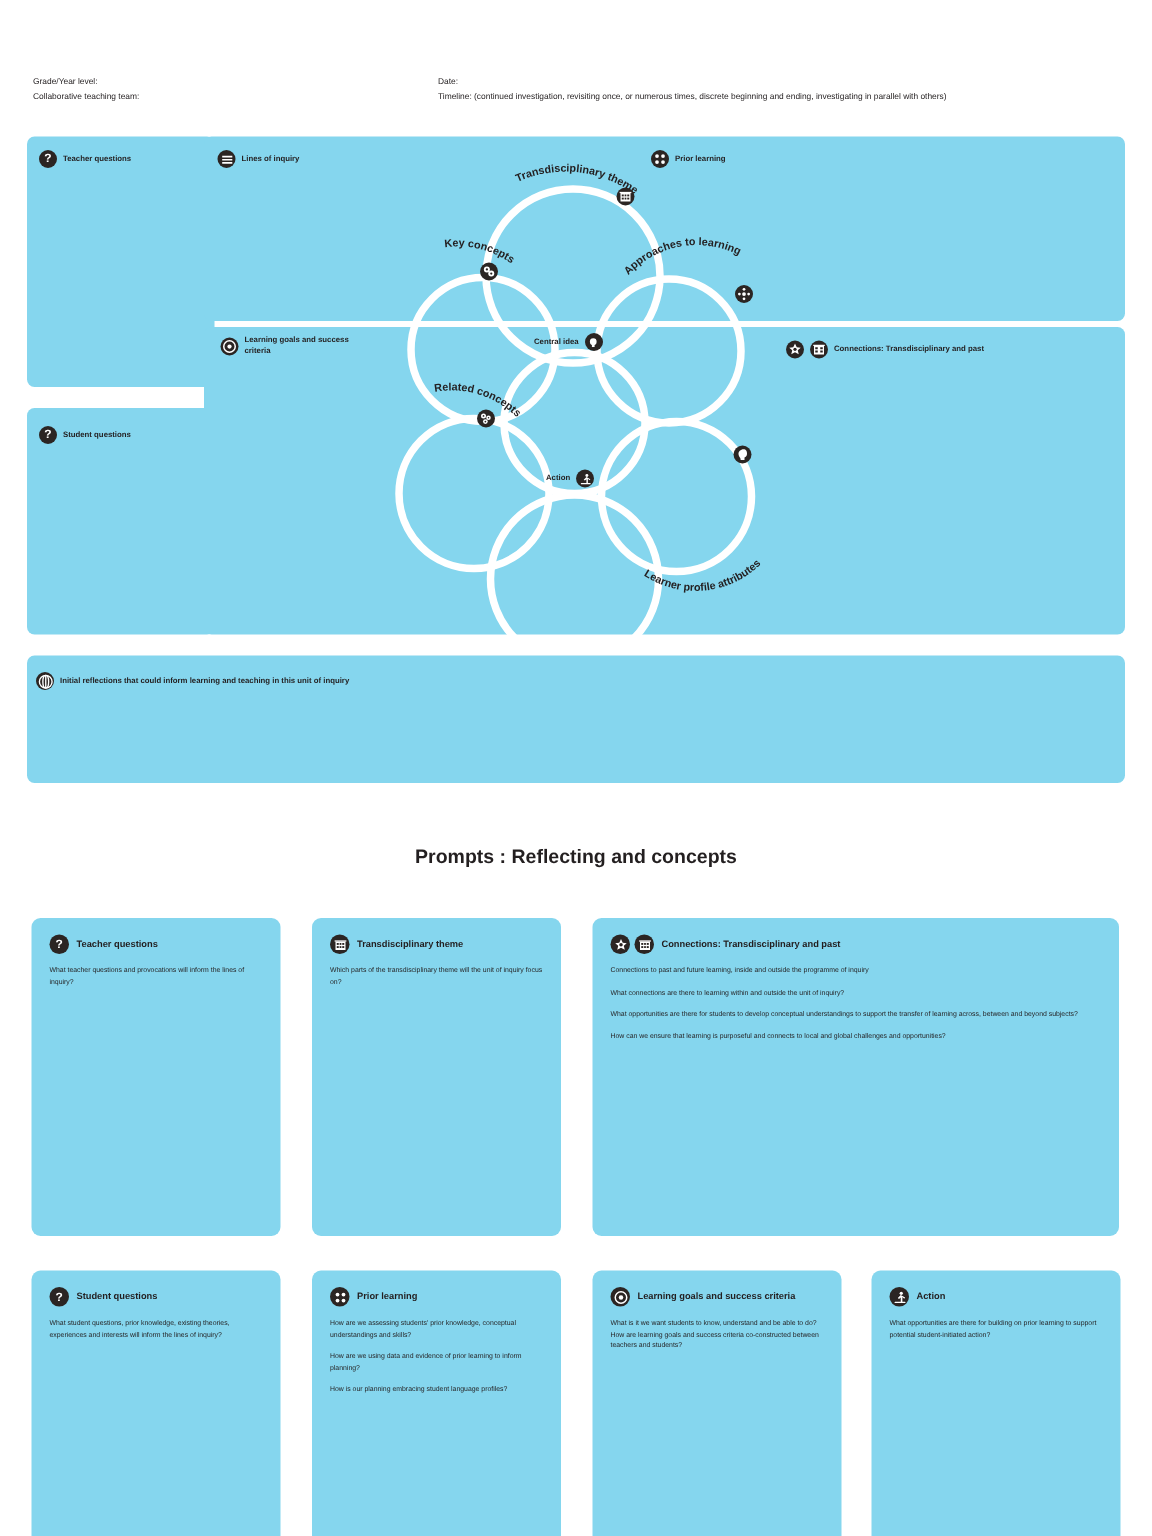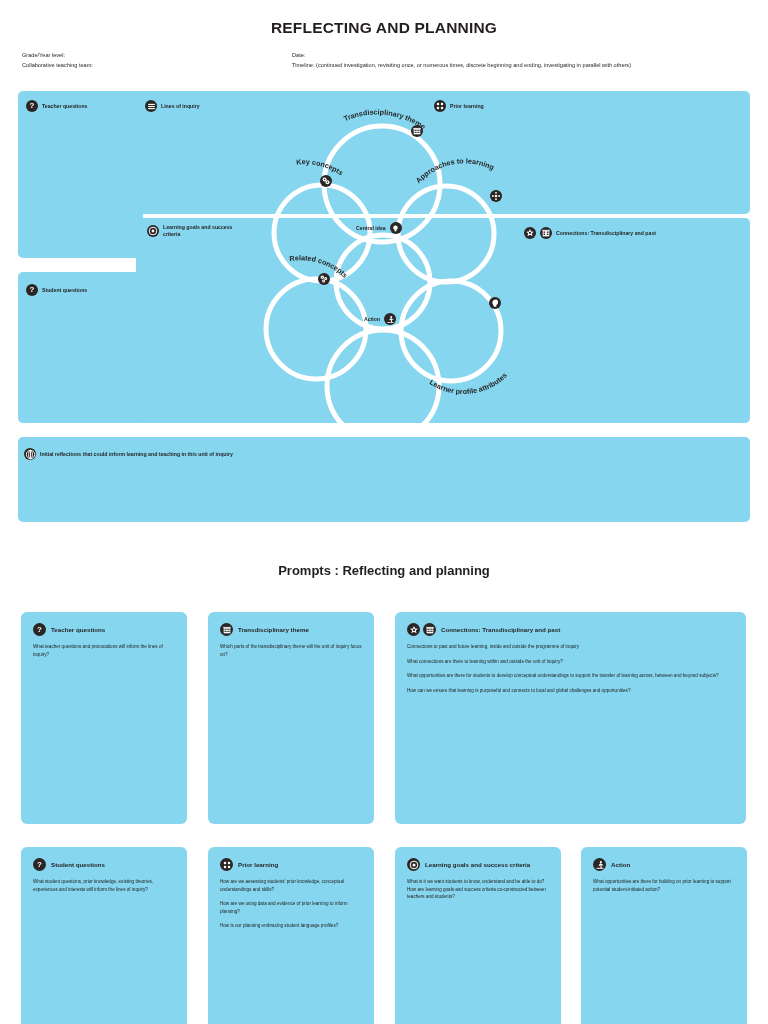--- a/index.html
+++ b/index.html
@@ -56,21 +56,20 @@
   .c4 { left:21px;  top:847px; width:166px; height:185px; }
   .c5 { left:208px; top:847px; width:166px; height:185px; }
   .c6 { left:395px; top:847px; width:166px; height:185px; }
   .c7 { left:581px; top:847px; width:166px; height:185px; }
 </style>
 </head>
 <body>
 
 <div class="page">
 
-  <div class="title">REFLECTING AND PLANNING</div>
 
   <div class="meta meta-left">
     <div>Grade/Year level:</div>
     <div>Collaborative teaching team:</div>
   </div>
   <div class="meta meta-right">
     <div>Date:</div>
     <div>Timeline: (continued investigation, revisiting once, or numerous times, discrete beginning and ending, investigating in parallel with others)</div>
   </div>
 
@@ -297,21 +296,21 @@
   </div>
 
   <div class="chip" style="left:489px; top:297px;">
     <span class="ico">
       <svg width="10" height="10" viewBox="0 0 12 12">
         <path d="M7.6 1.8 C4.8 1.4 2.6 3.4 2.8 5.8 C3 7.6 4.2 8.4 4.4 9.4 L4.5 10.4 L7.6 10.4 L7.6 8.4 C9.2 7.8 9.8 6.2 9.6 4.8 C9.4 3.2 8.8 2 7.6 1.8 Z" fill="#fff"></path>
         </svg>
     </span>
   </div>
 
-  <div class="prompts-title">Prompts : Reflecting and planning</div>
+  <div class="prompts-title">Prompts : Reflecting and concepts</div>
 
   <div class="card c1">
     <div class="card-head">
       <div class="icons">
         <span class="ico">
             <span class="q">?</span>
           </span>
       </div>
       <span class="card-title">Teacher questions</span>
     </div>

